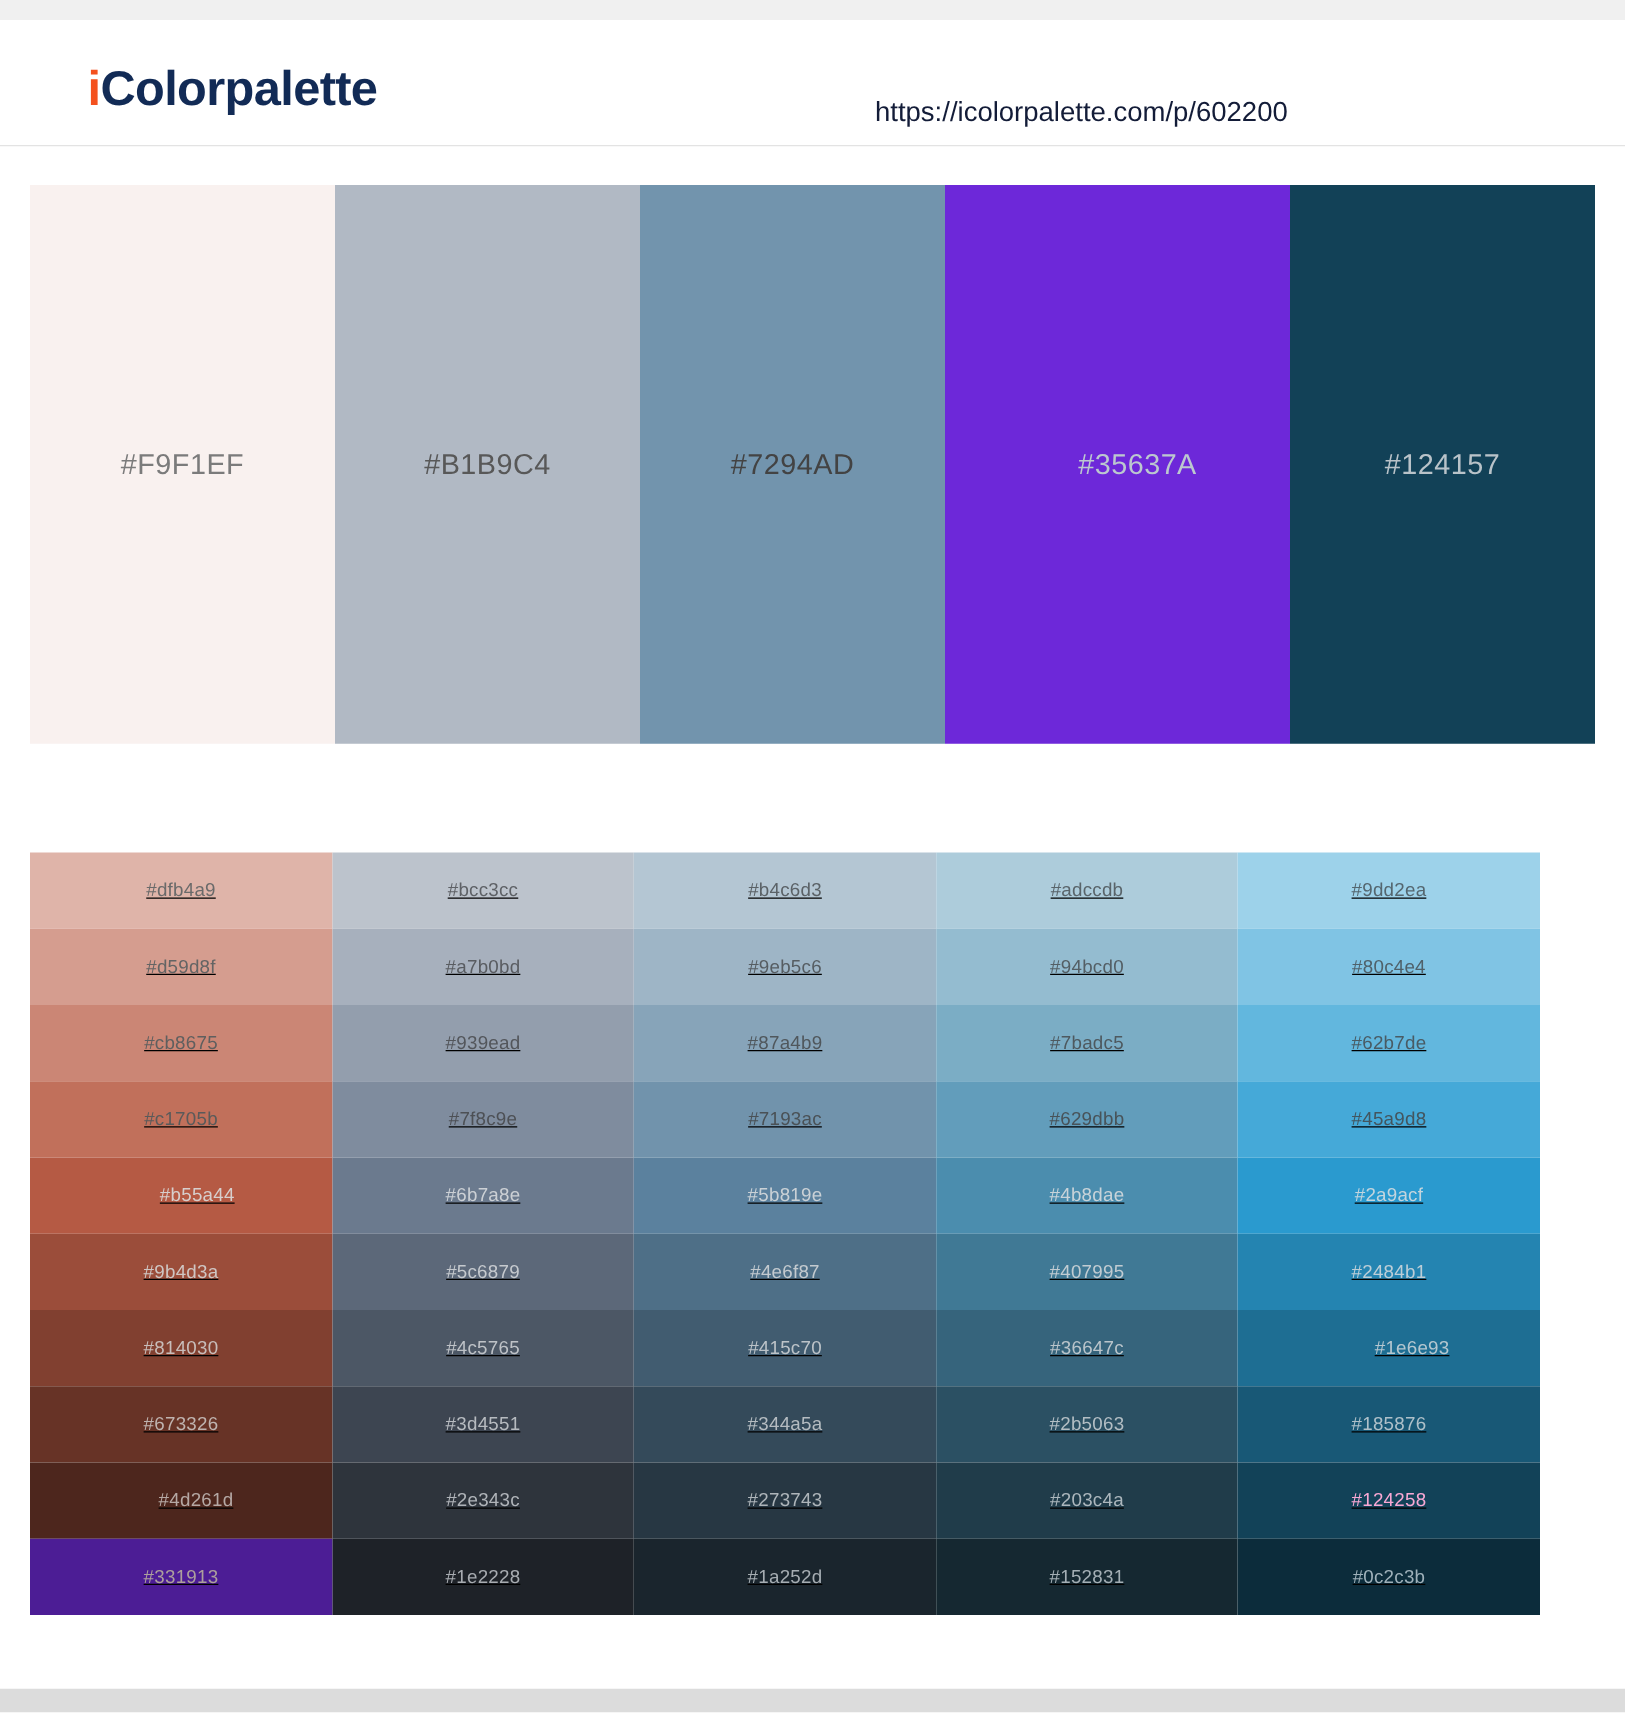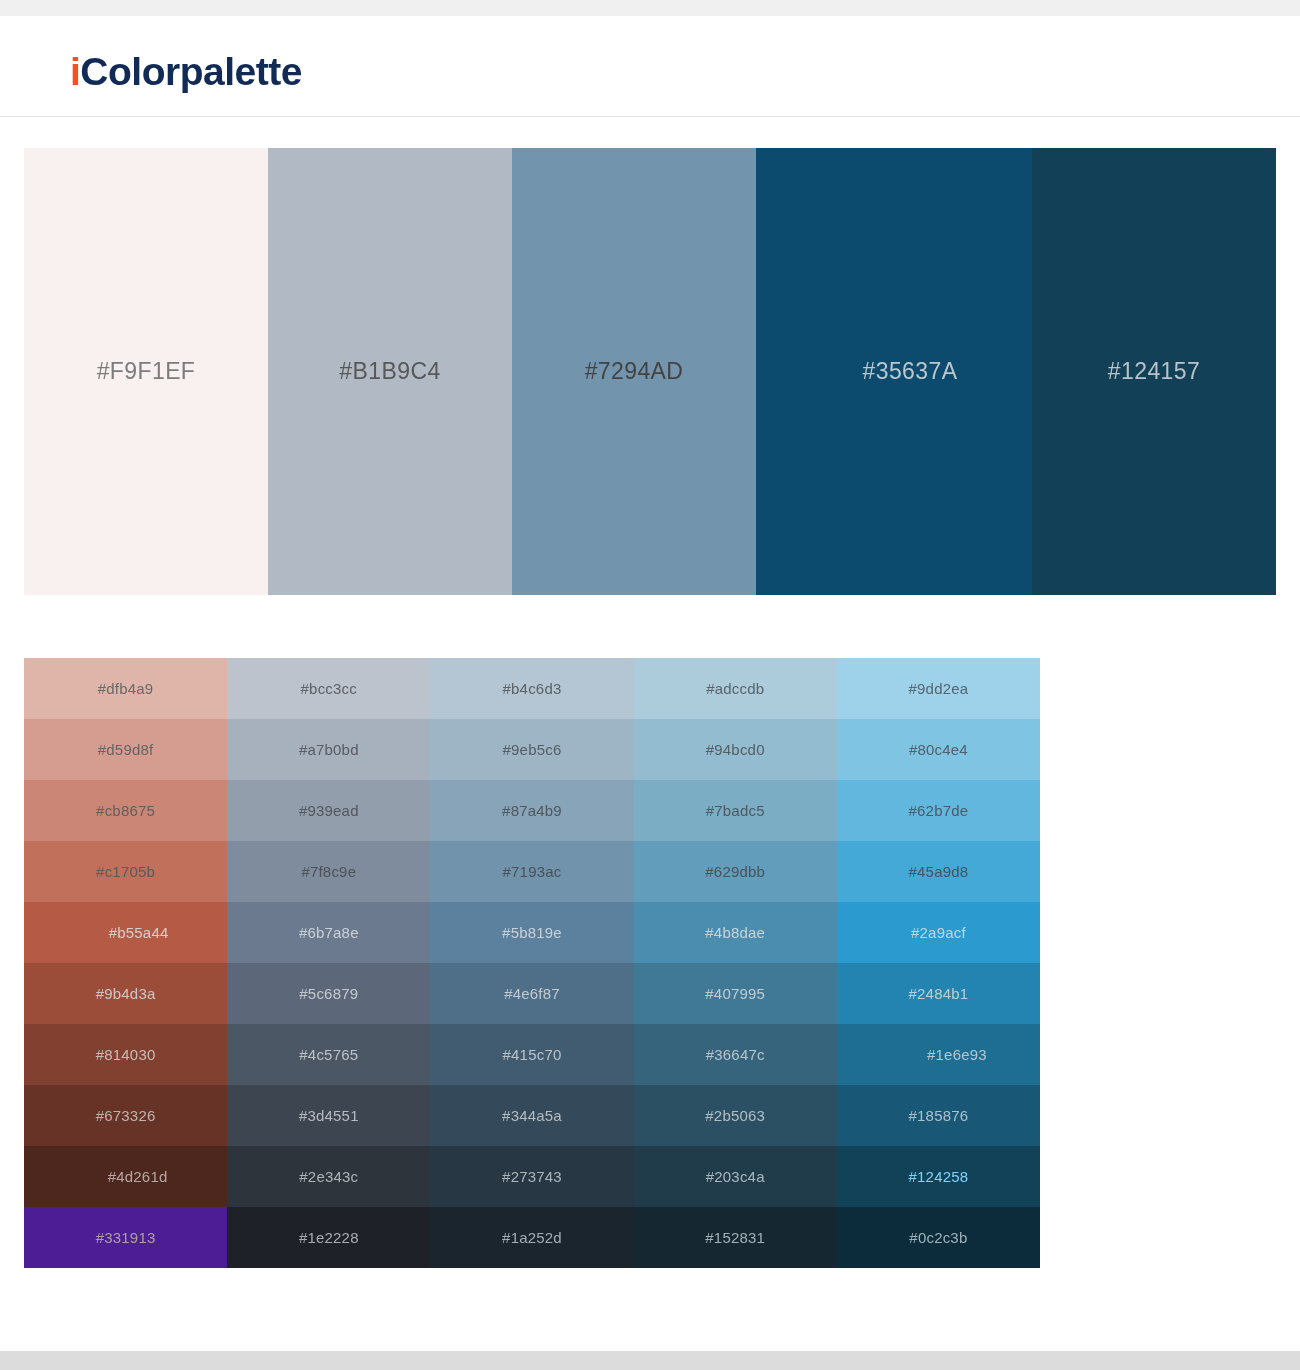--- a/index.html
+++ b/index.html
@@ -83,25 +83,26 @@
   .main-swatch .swatch-label {
     font-size: 23px;
     letter-spacing: 0.4px;
     line-height: 1;
     user-select: none;
   }
 
   
   .shades-grid {
     position: absolute;
-    top: 658px;
+    top: 682px;
     left: 24px;
-    width: 1016px;
+    width: 1208px;
     height: 610px;
     display: flex;
+    text-decoration: underline;
   }
   .shade-col {
     flex: 1 1 0;
     display: flex;
     flex-direction: column;
   }
   .shade-cell {
     flex: 1 1 0;
     display: flex;
     align-items: center;
@@ -129,33 +130,34 @@
 <body>
 
 <div class="page">
 
   <div class="top-strip"></div>
 
   <div class="header">
     <div class="logo">
       <span class="logo-i">i</span><span class="logo-rest">Colorpalette</span>
     </div>
+    <div class="site-url">https://icolorpalette.com/p/602200</div>
   </div>
 
   <div class="main-palette" id="main-palette">
       <div class="main-swatch" style="background: rgb(249, 241, 239);">
         <span class="swatch-label" style="color: rgb(123, 123, 123);">#F9F1EF</span>
       </div>
       <div class="main-swatch" style="background: rgb(177, 185, 196);">
         <span class="swatch-label" style="color: rgb(88, 88, 88);">#B1B9C4</span>
       </div>
       <div class="main-swatch" style="background: rgb(114, 148, 173);">
         <span class="swatch-label" style="color: rgb(67, 67, 67);">#7294AD</span>
       </div>
-      <div class="main-swatch" style="background: #0c4a6e; padding-left: 32px;">
+      <div class="main-swatch" style="background: #6d28d9; padding-left: 32px;">
         <span class="swatch-label" style="color: rgb(188, 200, 207);">#35637A</span>
       </div>
       <div class="main-swatch" style="background: rgb(18, 65, 87);">
         <span class="swatch-label" style="color: rgb(185, 195, 201);">#124157</span>
       </div>
     </div>
 
   <div class="shades-grid" id="shades-grid">
       <div class="shade-col">
         <div class="shade-cell" style="background: rgb(223, 180, 169);">
@@ -304,21 +306,21 @@
         <div class="shade-cell" style="background: rgb(36, 132, 177);">
           <span class="shade-label" style="color: rgb(188, 206, 215);">#2484b1</span>
         </div>
         <div class="shade-cell" style="background: rgb(30, 110, 147); padding-left: 37px;">
           <span class="shade-label" style="color: rgb(181, 199, 208);">#1e6e93</span>
         </div>
         <div class="shade-cell" style="background: rgb(24, 88, 118);">
           <span class="shade-label" style="color: rgb(174, 192, 201);">#185876</span>
         </div>
         <div class="shade-cell" style="background: rgb(18, 66, 88);">
-          <span class="shade-label" style="color: #7dd3fc;">#124258</span>
+          <span class="shade-label" style="color: #f9a8d4;">#124258</span>
         </div>
         <div class="shade-cell" style="background: rgb(12, 44, 59);">
           <span class="shade-label" style="color: rgb(159, 177, 186);">#0c2c3b</span>
         </div>
       </div>
     </div>
 
   <div class="bottom-band"></div>
 
 </div>

